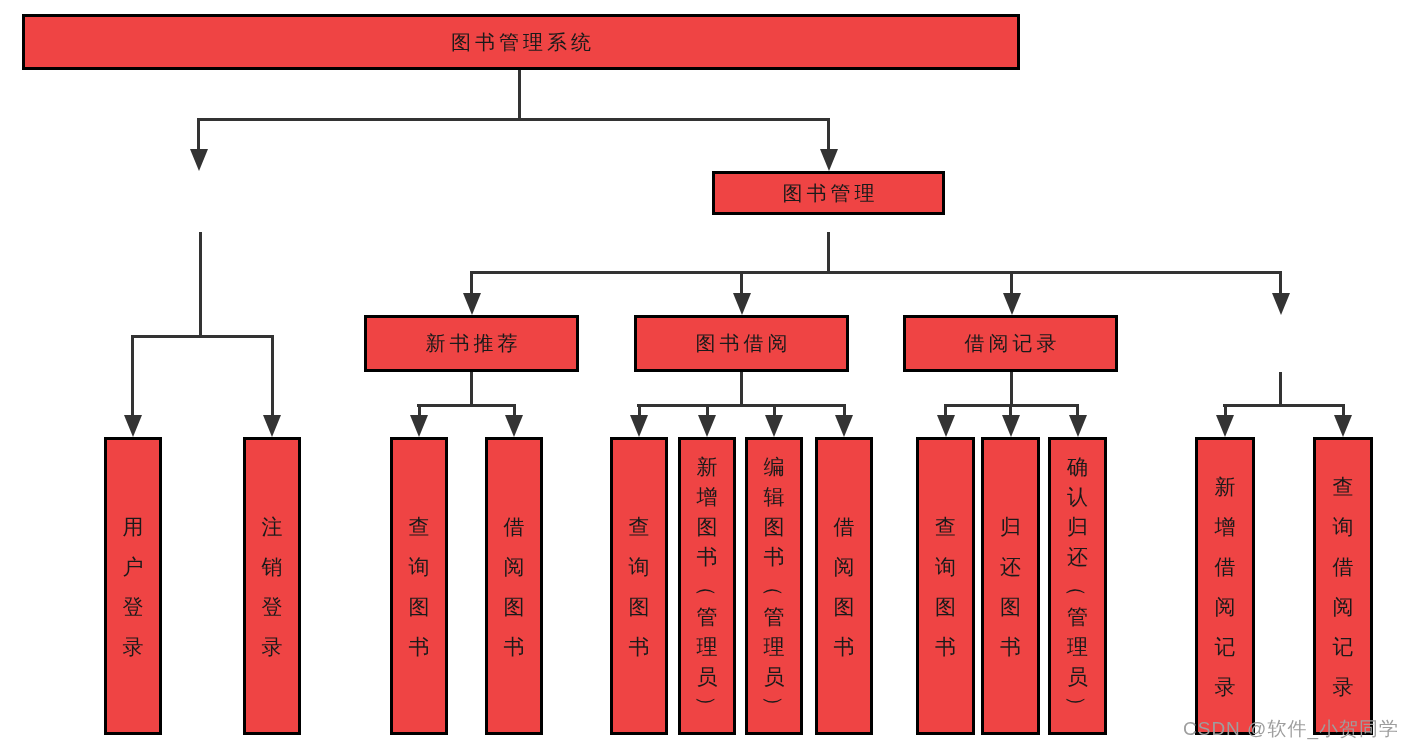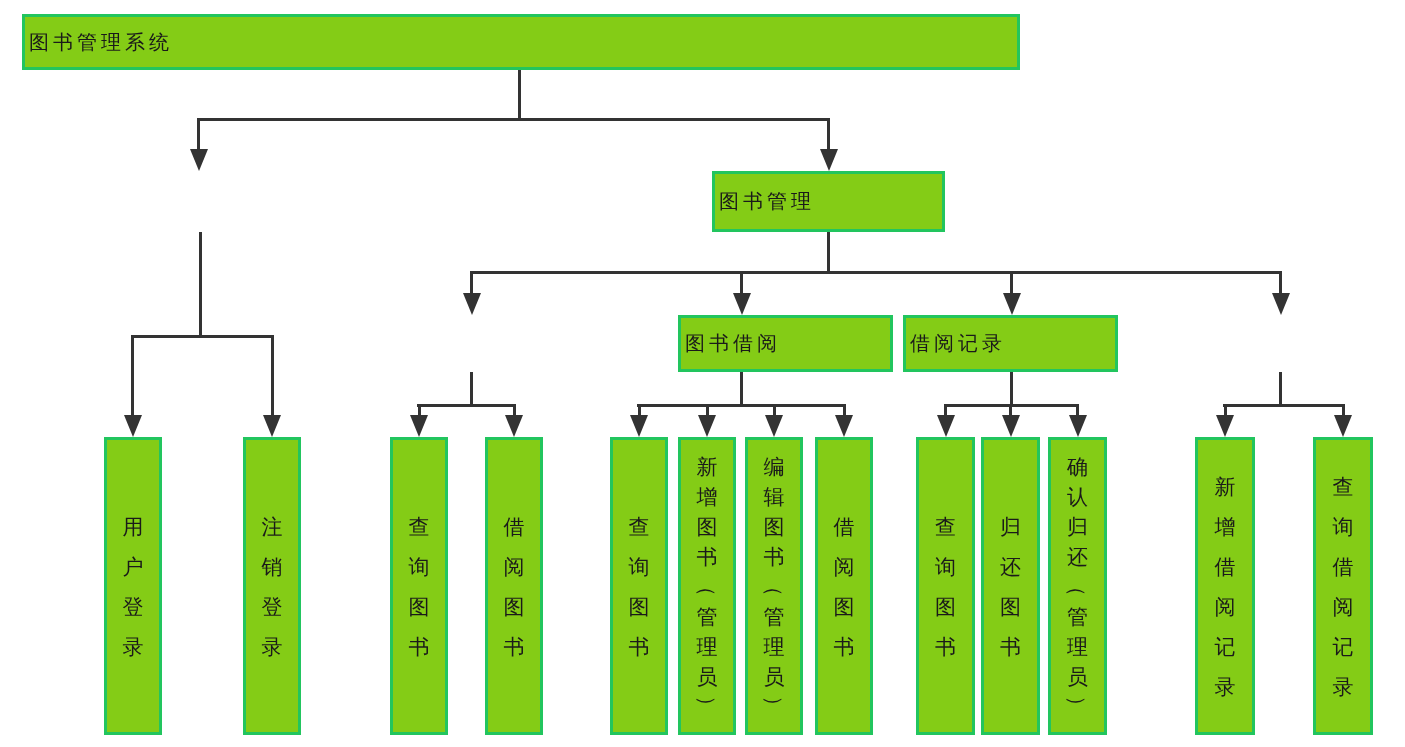--- a/index.html
+++ b/index.html
@@ -1,22 +1,22 @@
 <!DOCTYPE html>
 <html><head>
 <meta charset="utf-8">
 <style>
   html,body{margin:0;padding:0;background:#fff;}
   #canvas{
     position:relative;width:1405px;height:747px;background:#ffffff;overflow:hidden;
     font-family:"Liberation Sans",sans-serif;color:#1a1a1a;
   }
   .node{
-    position:absolute;box-sizing:border-box;border:3px solid #22c55e;background:#84cc16;
-    display:flex;align-items:center;
+    position:absolute;box-sizing:border-box;border:3px solid #000000;background:#ef4444;
+    display:flex;align-items:center;justify-content:center;
   }
   .h-label{font-size:20px;letter-spacing:4px;text-indent:4px;white-space:nowrap;}
   .leaf{flex-direction:column;}
   .v-label{display:flex;flex-direction:column;align-items:center;justify-content:center;width:100%;height:100%;}
   .v-char{display:flex;align-items:center;justify-content:center;font-size:21px;line-height:1;}
   .v-char.rot{transform:rotate(90deg);}
   .h-line,.v-line{position:absolute;background:#333333;}
   .arrow{
     position:absolute;width:0;height:0;
     border-left:9px solid transparent;border-right:9px solid transparent;
@@ -29,25 +29,28 @@
 </style>
 </head>
 <body>
 
 <div id="canvas">
 
   <div class="node" style="left:22px;top:14px;width:998px;height:56px;">
     <span class="h-label">图书管理系统</span>
   </div>
 
-  <div class="node" style="left:712px;top:171px;width:233px;height:61px;">
+  <div class="node" style="left:712px;top:171px;width:233px;height:44px;">
     <span class="h-label">图书管理</span>
   </div>
 
-  <div class="node" style="left:634px;top:315px;width:215px;height:57px;margin-left:44px;">
+  <div class="node" style="left:364px;top:315px;width:215px;height:57px;">
+    <span class="h-label">新书推荐</span>
+  </div>
+  <div class="node" style="left:634px;top:315px;width:215px;height:57px;">
     <span class="h-label">图书借阅</span>
   </div>
   <div class="node" style="left:903px;top:315px;width:215px;height:57px;">
     <span class="h-label">借阅记录</span>
   </div>
 
   <div class="node leaf" style="left:104px;top:437px;width:58px;height:298px;">
     <span class="v-label">
         <span class="v-char" style="height: 40px;">用</span>
         <span class="v-char" style="height: 40px;">户</span>
@@ -168,20 +171,21 @@
     <span class="v-label">
         <span class="v-char" style="height: 40px;">查</span>
         <span class="v-char" style="height: 40px;">询</span>
         <span class="v-char" style="height: 40px;">借</span>
         <span class="v-char" style="height: 40px;">阅</span>
         <span class="v-char" style="height: 40px;">记</span>
         <span class="v-char" style="height: 40px;">录</span>
       </span>
   </div>
 
+  <div class="watermark">CSDN @软件_小贺同学</div>
 <div class="v-line" style="left: 518px; top: 70px; width: 3px; height: 51px;"></div>
     <div class="v-line" style="left: 197px; top: 118px; width: 3px; height: 37px;"></div>
     <div class="v-line" style="left: 827px; top: 118px; width: 3px; height: 37px;"></div>
     <div class="v-line" style="left: 199px; top: 232px; width: 3px; height: 105px;"></div>
     <div class="v-line" style="left: 131px; top: 335px; width: 3px; height: 87px;"></div>
     <div class="v-line" style="left: 271px; top: 335px; width: 3px; height: 87px;"></div>
     <div class="v-line" style="left: 827px; top: 232px; width: 3px; height: 42px;"></div>
     <div class="v-line" style="left: 470px; top: 271px; width: 3px; height: 26px;"></div>
     <div class="v-line" style="left: 740px; top: 271px; width: 3px; height: 26px;"></div>
     <div class="v-line" style="left: 1010px; top: 271px; width: 3px; height: 26px;"></div>

